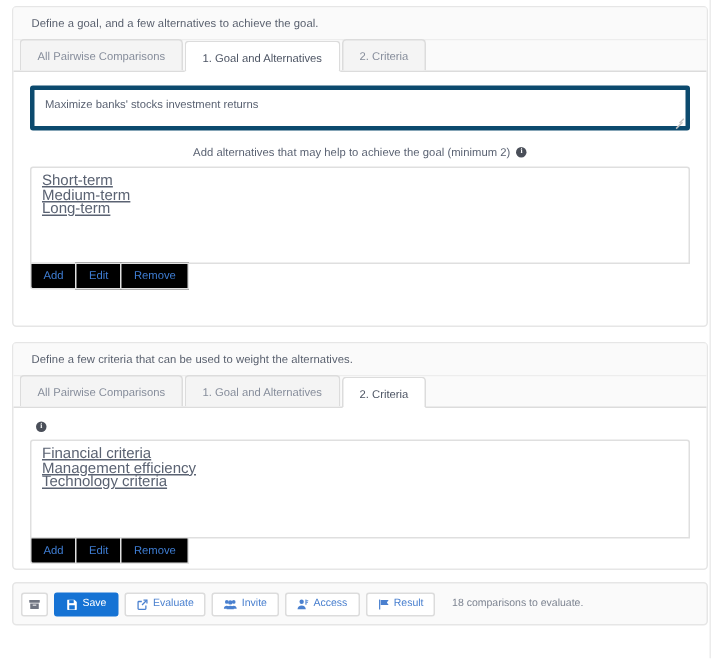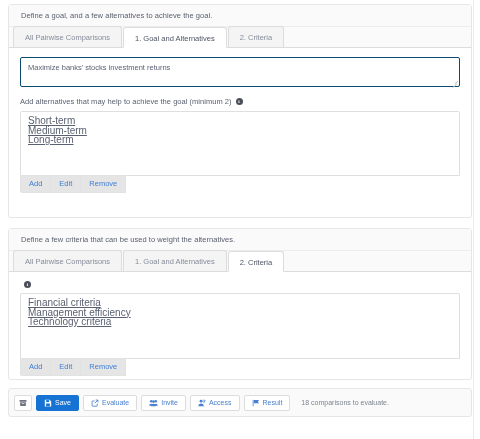--- a/index.html
+++ b/index.html
@@ -124,21 +124,21 @@
     line-height: 7px;
     margin-left: 4px;
     font-family: "Liberation Serif", serif;
     cursor: pointer;
   }
 
   .textarea-box {
     position: relative;
     width: 100%;
     height: 30px;
-    border: 1px solid #0c4a6e;
+    border: 3px solid #0c4a6e;
     border-radius: 2px;
     background: #ffffff;
     box-sizing: border-box;
     padding: 5px 7px;
     font-size: 7.5px;
     color: #5a6272;
     cursor: text;
   }
   .resize-grip {
     position: absolute;
@@ -181,21 +181,21 @@
     text-decoration: underline;
   }
 
   .btn-group {
     display: flex;
     margin-top: -1px;
   }
   .btn-sm {
     font-size: 7.5px;
     color: #3f7ed4;
-    background: #e5e5e5;
+    background: #000000;
     border: 1px solid #e2e2e2;
     padding: 3px 8px 4px 8px;
     margin-right: -1px;
     box-sizing: border-box;
     cursor: pointer;
     line-height: 9px;
   }
   .btn-sm:first-child { border-radius: 0 0 0 2px; }
 
   
@@ -263,21 +263,21 @@
 
 
       <div class="textarea-box">
         <span>Maximize banks' stocks investment returns</span>
         <span class="resize-grip">
           <span></span>
             <span></span>
         </span>
       </div>
 
-      <div class="field-label" style="margin-top:10px;">
+      <div class="field-label" style="margin-top:10px;justify-content:center;">
         <span>Add alternatives that may help to achieve the goal (minimum 2)</span>
         <span class="info-icon">i</span>
       </div>
 
       <div class="listbox" id="alt-listbox">
         <div class="list-item">Short-term</div>
         <div class="list-item">Medium-term</div>
         <div class="list-item">Long-term</div>
       </div>
 

